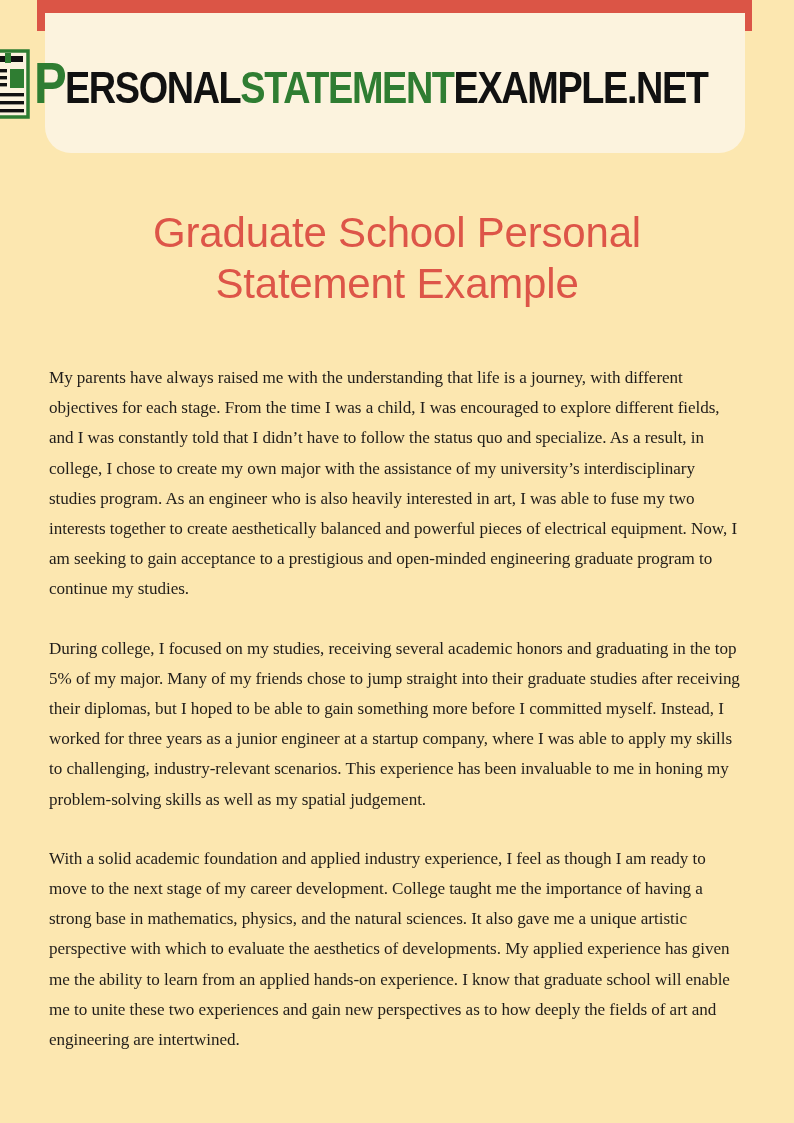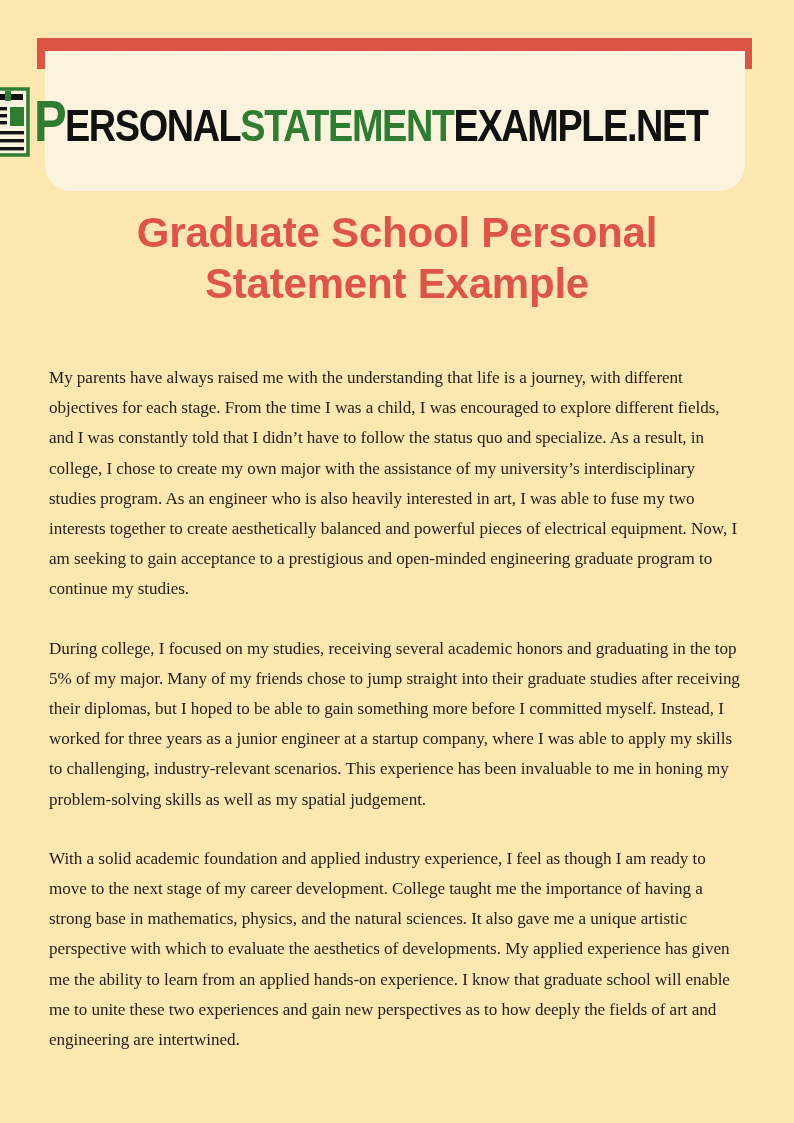--- a/index.html
+++ b/index.html
@@ -13,21 +13,20 @@
     font-family: "Liberation Sans", sans-serif;
     overflow: hidden;
     position: relative;
   }
 
   
   #header-area {
     position: relative;
     width: 794px;
     height: 180px;
-    margin-top: 38px;
   }
 
   #red-band {
     position: absolute;
     left: 37px;
     top: 0;
     width: 715px;
     height: 31px;
     background: #db5546;
   }
@@ -104,21 +103,21 @@
   #page-title {
     margin: 0;
     padding: 0;
     position: absolute;
     left: 60px;
     top: 207px;
     width: 674px;
     text-align: center;
     color: #dd5548;
     font-family: "Liberation Sans", sans-serif;
-    font-weight: bold;
+    font-weight: normal;
     font-size: 42px;
     line-height: 51px;
     letter-spacing: -0.2px;
   }
 
   
   #article {
     position: absolute;
     left: 49px;
     top: 363px;

